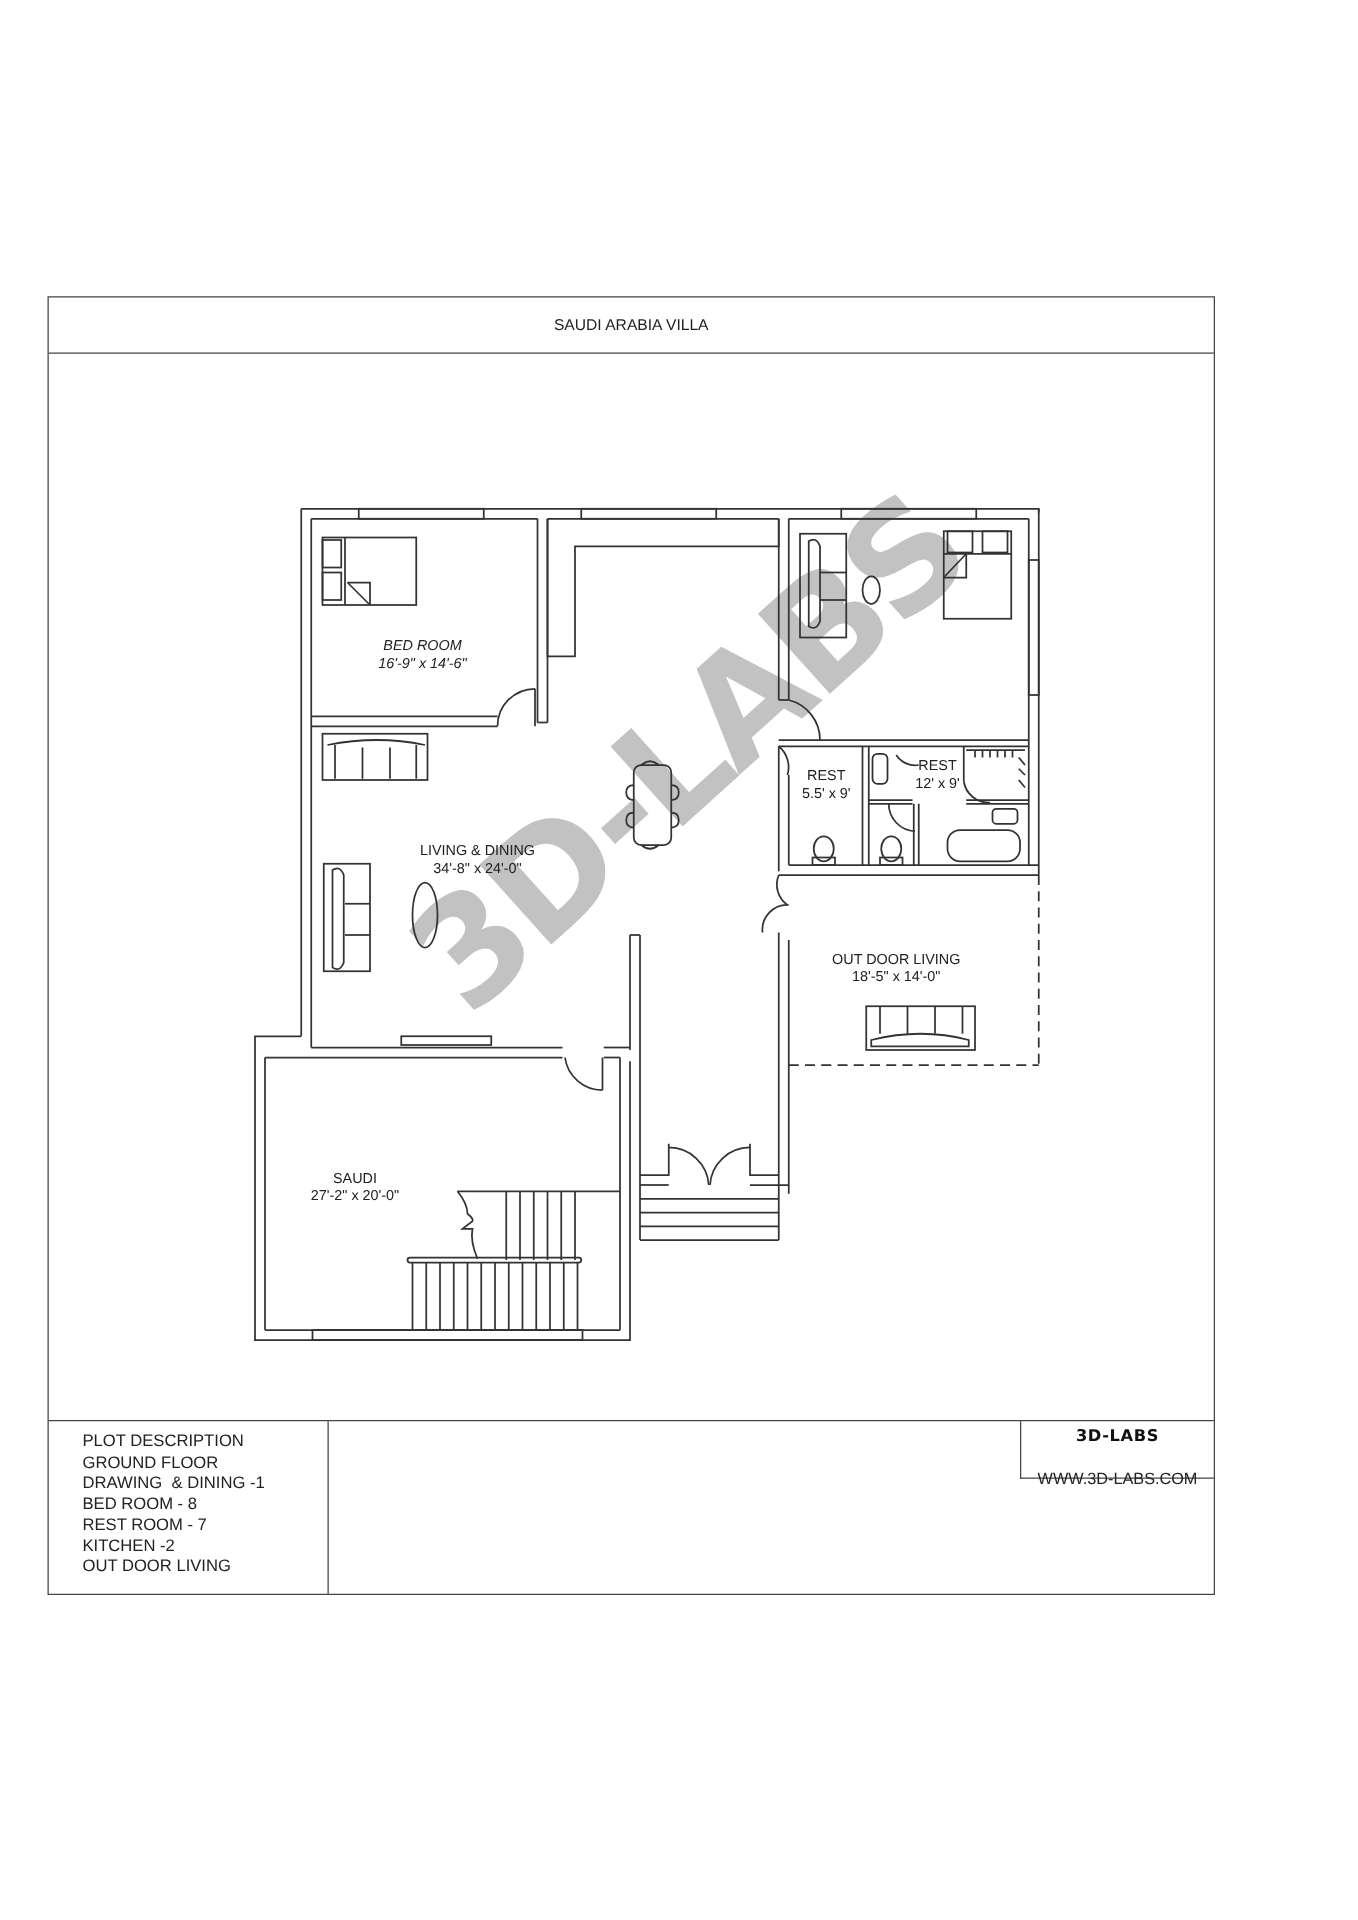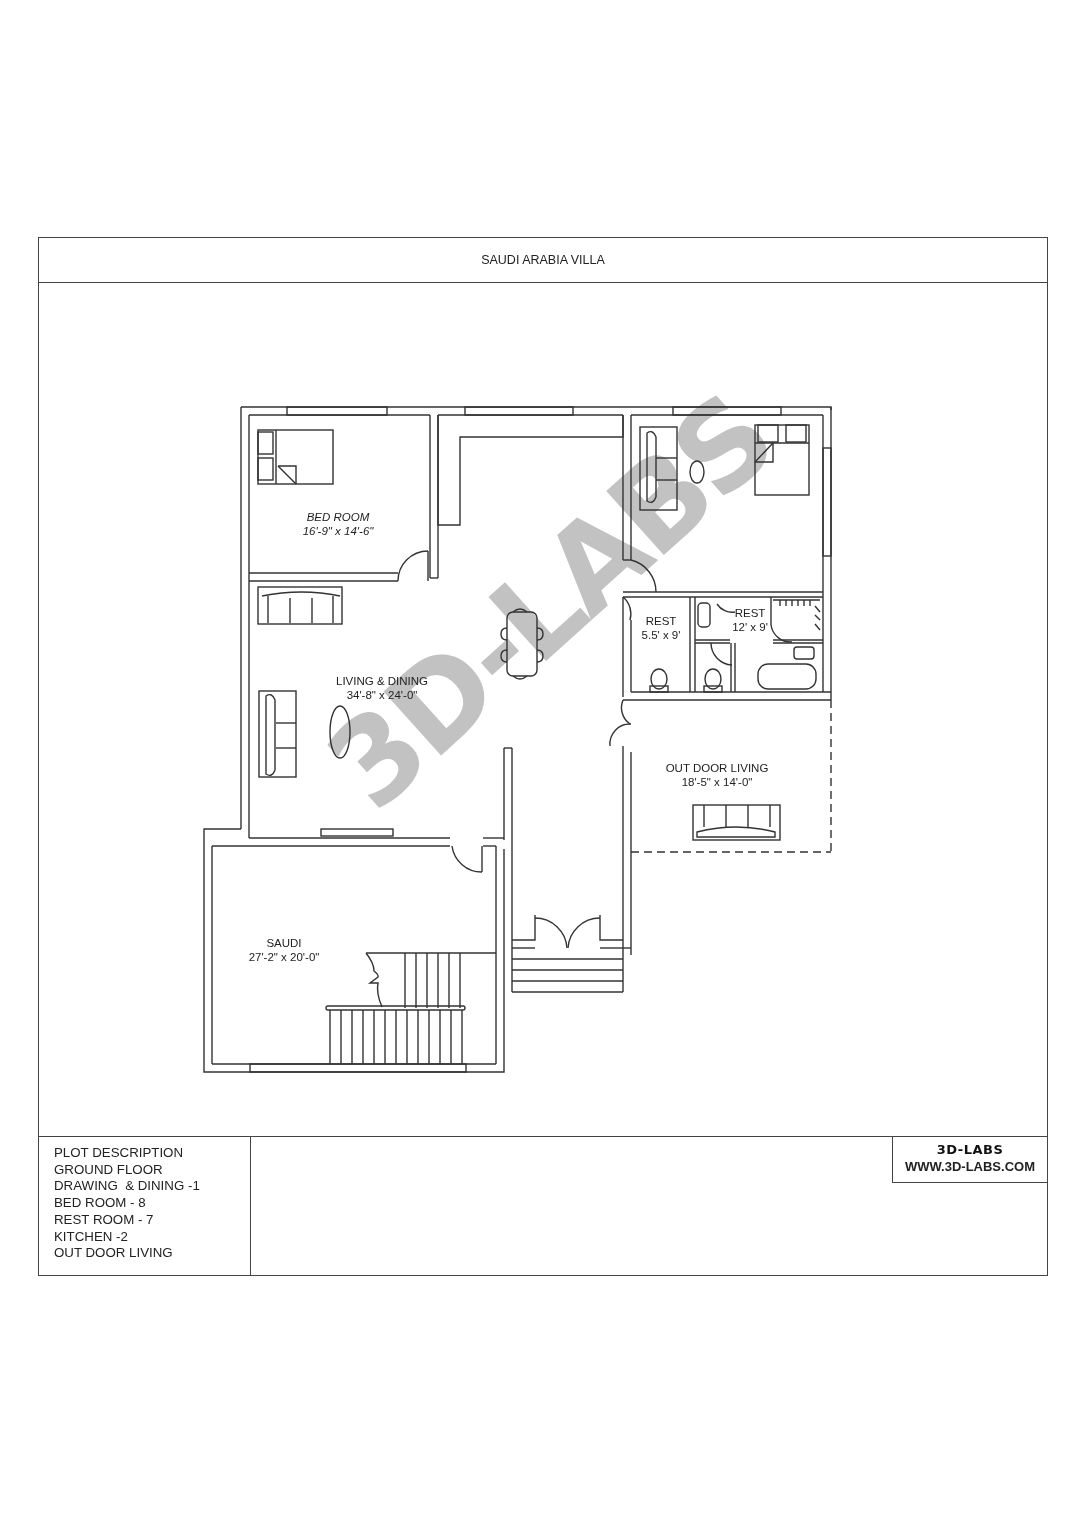--- a/index.html
+++ b/index.html
@@ -1,24 +1,24 @@
 <!DOCTYPE html>
 <html><head>
 <meta charset="utf-8">
 <style>
   html, body { margin: 0; padding: 0; background: #ffffff; }
   body { width: 1086px; height: 1536px; position: relative; overflow: hidden; font-family: "Liberation Sans", sans-serif; color: #222; }
-  .sheet { position: absolute; left: 38px; top: 237px; width: 1010px; height: 1039px; border: 1.5px solid #444; box-sizing: border-box; }
+  .sheet { position: absolute; left: 38px; top: 237px; width: 934px; height: 1039px; border: 1.5px solid #444; box-sizing: border-box; }
   .title-bar { position: absolute; left: 0; top: 0; right: 0; height: 44px; border-bottom: 1.5px solid #444; display: flex; align-items: center; justify-content: center; font-size: 12.5px; color: #222; }
   .footer { position: absolute; left: 0; right: 0; bottom: 0; height: 138px; border-top: 1.5px solid #444; }
-  .plot-desc { position: absolute; left: 4px; top: 0; bottom: 0; width: 208px; border-right: 1.5px solid #444; padding: 8px 0 0 11px; box-sizing: border-box; font-size: 13.3px; line-height: 16.7px; color: #222; }
+  .plot-desc { position: absolute; left: 16px; top: 0; bottom: 0; width: 208px; border-right: 1.5px solid #444; padding: 8px 0 0 11px; box-sizing: border-box; font-size: 13.3px; line-height: 16.7px; color: #222; }
   .plot-desc div { white-space: pre; }
   .brand-box { position: absolute; right: 0; top: 0; width: 155px; height: 46px; border-left: 1.5px solid #444; border-bottom: 1.5px solid #444; text-align: center; box-sizing: border-box; padding-top: 5px; }
   .brand-name { font-family: "DejaVu Sans", sans-serif; font-weight: bold; font-size: 13px; letter-spacing: 0.5px; color: #111; }
-  .brand-url { font-size: 13px; color: #222; margin-top: 2px; font-weight: bold; }
+  .brand-url { font-size: 13px; color: #222; margin-top: 18px; }
   svg.plan { position: absolute; left: 0; top: 0; }
   .lbl { position: absolute; font-size: 11.5px; text-align: center; line-height: 14px; color: #222; white-space: nowrap; transform: translateX(-50%); }
 </style>
 </head>
 <body>
 
 <div class="sheet">
   <div class="title-bar">SAUDI ARABIA VILLA</div>
   <div class="footer">
     <div class="plot-desc">

